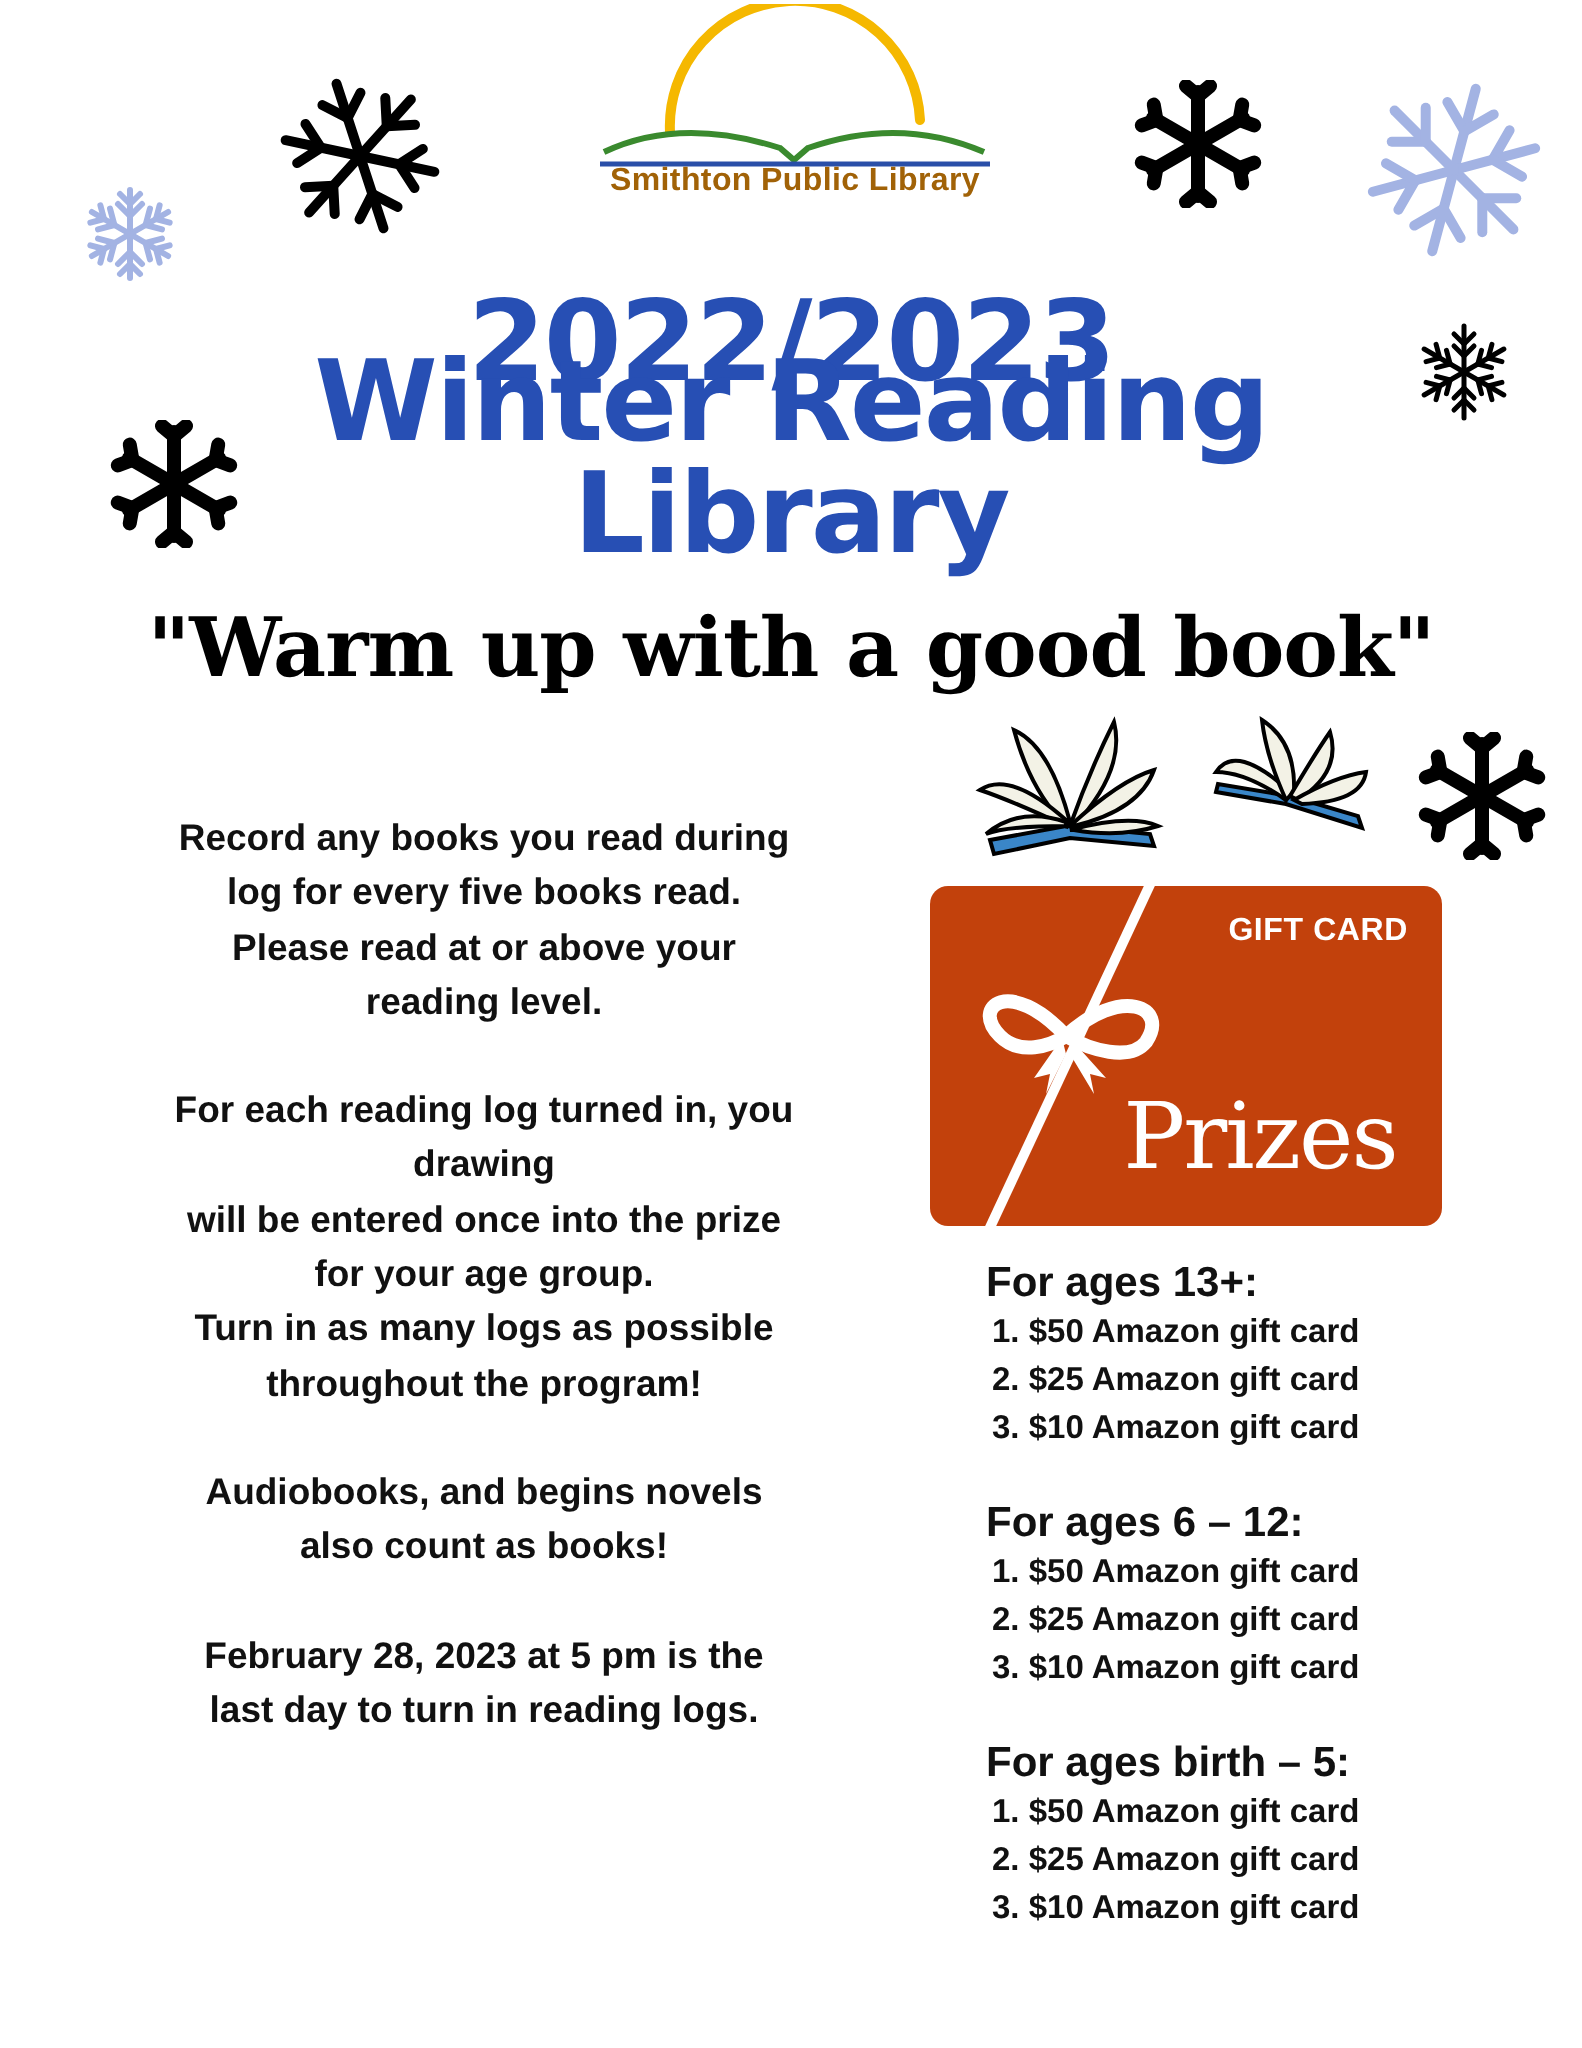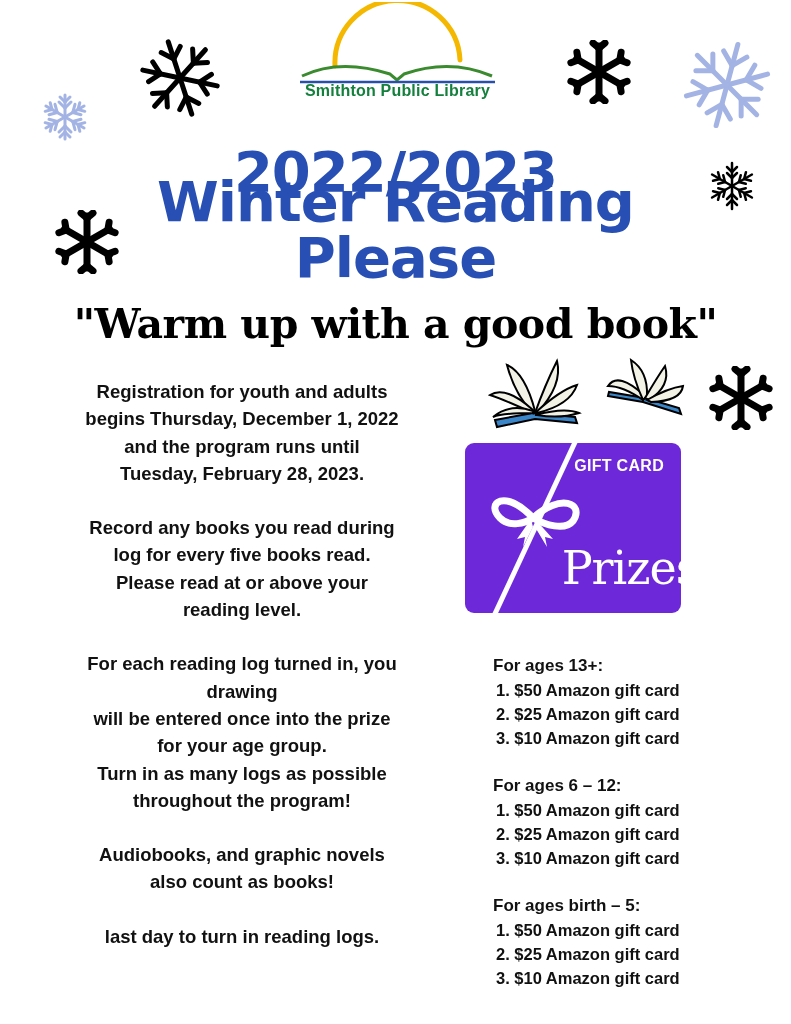--- a/index.html
+++ b/index.html
@@ -5,51 +5,51 @@
     * { box-sizing: border-box; margin: 0; padding: 0; }
     html, body { width: 791px; height: 1024px; background: #ffffff; overflow: hidden; }
     body { position: relative; font-family: "DejaVu Sans", sans-serif; color: #000; }
 
     .abs { position: absolute; }
 
     
     #logo { left: 290px; top: 2px; width: 215px; height: 105px; }
     #logo svg { position: absolute; left: 0; top: 0; }
     #logo .logo-text { position: absolute; left: 0; width: 215px; top: 80px; text-align: center;
-      font-family: "Liberation Sans", sans-serif; font-weight: bold; font-size: 16px; color: #15803d; letter-spacing: 0.2px; }
+      font-family: "Liberation Sans", sans-serif; font-weight: bold; font-size: 16px; color: #a16207; letter-spacing: 0.2px; }
 
     
     .title-line { position: absolute; left: 0; width: 791px; text-align: center;
       font-family: "DejaVu Sans", sans-serif; font-weight: bold; color: #274fb4; letter-spacing: -1px; }
     #title-year { top: 116px; font-size: 56px; line-height: 64px; margin-top: 24px; }
     #title-main { top: 170px; font-size: 56px; line-height: 64px; }
     #title-program { top: 226px; font-size: 56px; line-height: 64px; }
 
     #tagline { position: absolute; left: 0; width: 791px; top: 296px; text-align: center;
       font-family: "DejaVu Serif", serif; font-weight: bold; font-size: 41px; line-height: 56px; color: #000; letter-spacing: -0.5px; }
 
     
     #left-col { position: absolute; left: 42px; top: 378px; width: 400px; text-align: center;
       font-family: "Liberation Sans", sans-serif; font-weight: bold; font-size: 18.5px; line-height: 27.3px; color: #111; }
     #left-col p { margin: 0; }
     #left-col .gap { height: 27px; }
 
     
-    #gift-card { position: absolute; left: 465px; top: 443px; width: 216px; height: 170px; background: #6d28d9; border-radius: 9px; overflow: hidden; }
+    #gift-card { position: absolute; left: 465px; top: 443px; width: 256px; height: 170px; background: #c2410c; border-radius: 9px; overflow: hidden; }
     #gift-card .gc-label { position: absolute; right: 17px; top: 14px; color: #fff;
       font-family: "Liberation Sans", sans-serif; font-weight: bold; font-size: 16px; letter-spacing: 0.3px; }
     #gift-card .gc-prizes { position: absolute; left: 60px; top: 95px; width: 210px; text-align: center; color: #fff;
       font-family: "DejaVu Serif", serif; font-weight: normal; font-size: 46px; line-height: 60px; letter-spacing: -1px; }
     #gift-card svg { position: absolute; left: 0; top: 0; }
 
     
     #prize-list { position: absolute; left: 493px; top: 630px; width: 260px;
       font-family: "Liberation Sans", sans-serif; font-weight: bold; color: #111; }
     .prize-group { margin-bottom: 24px; }
-    .prize-heading { font-size: 17px; line-height: 24px; margin-top: 24px; }
+    .prize-heading { font-size: 21px; line-height: 24px; }
     .prize-item { font-size: 16.5px; line-height: 24px; padding-left: 3px; }
 
     .snow { position: absolute; }
   </style>
 </head>
 <body>
 
 <div id="logo" class="abs">
   <svg width="215" height="85" viewBox="0 0 215 85">
     <path d="M 45 64 A 62 62 0 0 1 170 58" fill="none" stroke="#f5b800" stroke-width="5" stroke-linecap="round"></path>
@@ -181,54 +181,49 @@
 <svg class="snow" style="left:603px;top:356px" width="85" height="60" viewBox="0 0 85 60">
   <path d="M 5 40 L 40 46 L 78 58 L 76 52 L 42 42 L 6 36 Z" fill="#3a86c8" stroke="#000" stroke-width="2"></path>
   <path d="M 40 44 Q 20 30 5 30 Q 15 15 42 40 Z" fill="#f3f2e6" stroke="#000" stroke-width="2"></path>
   <path d="M 40 44 Q 30 22 28 4 Q 45 15 44 40 Z" fill="#f3f2e6" stroke="#000" stroke-width="2"></path>
   <path d="M 42 42 Q 55 20 62 10 Q 68 30 46 44 Z" fill="#f3f2e6" stroke="#000" stroke-width="2"></path>
   <path d="M 44 44 Q 65 32 80 30 Q 78 45 48 46 Z" fill="#f3f2e6" stroke="#000" stroke-width="2"></path>
 </svg>
 
 <div id="title-year" class="title-line">2022/2023</div>
 <div id="title-main" class="title-line">Winter Reading</div>
-<div id="title-program" class="title-line">Please</div>
+<div id="title-program" class="title-line">Library</div>
 
 <div id="tagline">"Warm up with a good book"</div>
 
 <div id="left-col">
-  <div>
-    <p>Registration for youth and adults</p>
-    <p>begins Thursday, December 1, 2022</p>
-    <p>and the program runs until</p>
-    <p>Tuesday, February 28, 2023.</p>
-  </div>
   <div class="gap"></div>
   <div>
     <p>Record any books you read during</p>
     <p>log for every five books read.</p>
     <p>Please read at or above your</p>
     <p>reading level.</p>
   </div>
   <div class="gap"></div>
   <div>
     <p>For each reading log turned in, you</p>
     <p>drawing</p>
     <p>will be entered once into the prize</p>
     <p>for your age group.</p>
     <p>Turn in as many logs as possible</p>
     <p>throughout the program!</p>
   </div>
   <div class="gap"></div>
   <div>
-    <p>Audiobooks, and graphic novels</p>
+    <p>Audiobooks, and begins novels</p>
     <p>also count as books!</p>
   </div>
   <div class="gap"></div>
   <div>
+    <p>February 28, 2023 at 5 pm is the</p>
     <p>last day to turn in reading logs.</p>
   </div>
 </div>
 
 <div id="gift-card">
   <svg width="268" height="170" viewBox="0 0 268 170">
     <line x1="112" y1="-5" x2="28" y2="175" stroke="#fff" stroke-width="5"></line>
     <path d="M 68 75 C 40 45 20 60 35 75 C 45 85 60 80 68 75 Z" fill="none" stroke="#fff" stroke-width="7"></path>
     <path d="M 68 75 C 95 50 120 60 108 78 C 100 88 80 82 68 75 Z" fill="none" stroke="#fff" stroke-width="7"></path>
     <path d="M 66 76 L 52 96 L 60 94 L 58 104 L 68 84 Z" fill="#fff"></path>

